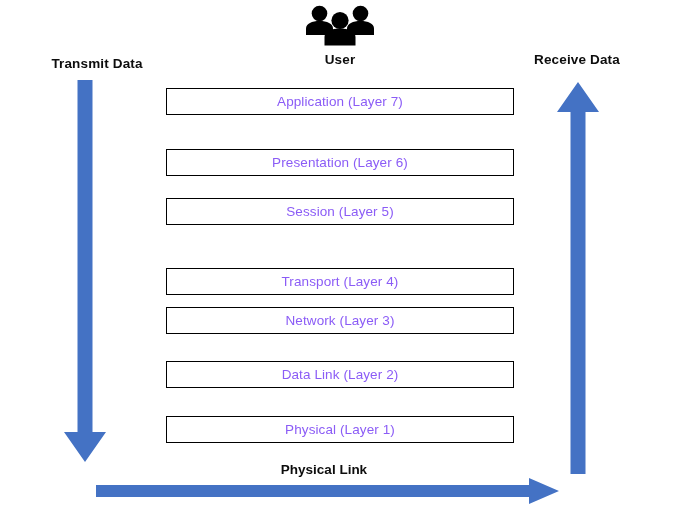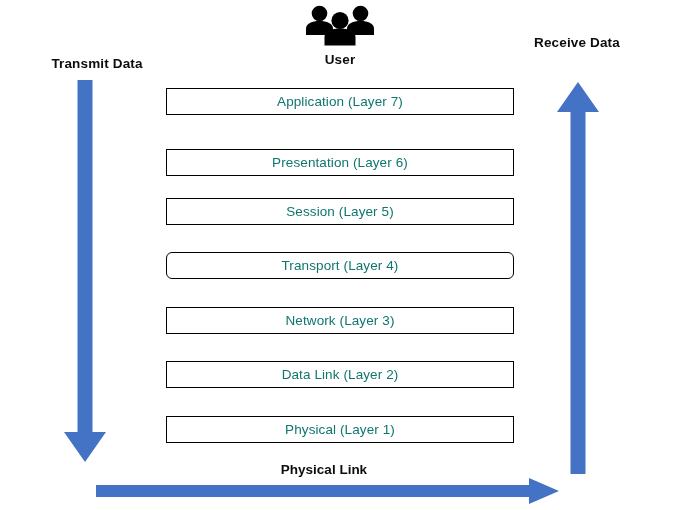--- a/index.html
+++ b/index.html
@@ -37,21 +37,21 @@
     font-size: 13.5px;
     font-weight: bold;
     color: #0d0d0d;
     letter-spacing: 0.15px;
     text-align: center;
     white-space: nowrap;
     line-height: 18px;
   }
   .caption-transmit { left: 7px;   top: 55px; width: 180px; }
   .caption-user     { left: 250px; top: 51px; width: 180px; }
-  .caption-receive  { left: 487px; top: 34px; width: 180px; }
+  .caption-receive  { left: 487px; top: 51px; width: 180px; }
 
   .caption-physical {
     position: absolute;
     left: 234px;
     top: 461px;
     width: 180px;
     font-size: 13.5px;
     font-weight: bold;
     color: #0d0d0d;
     text-align: center;
@@ -75,21 +75,21 @@
     border: 1px solid #000000;
     background: #ffffff;
     box-sizing: content-box;
     display: flex;
     align-items: center;
     justify-content: center;
   }
   .layer-label {
     font-size: 13.5px;
     font-weight: normal;
-    color: #0f766e;
+    color: #8b5cf6;
     white-space: nowrap;
     letter-spacing: 0.1px;
   }
 
   
   .arrow {
     position: absolute;
   }
   .arrow svg { display: block; }
 
@@ -129,21 +129,21 @@
     </div>
 
     <div class="layer-box" style="top:55px;margin-top:6px;">
       <span class="layer-label">Presentation (Layer 6)</span>
     </div>
 
     <div class="layer-box" style="top:110px;">
       <span class="layer-label">Session (Layer 5)</span>
     </div>
 
-    <div class="layer-box" style="top:164px;border-radius:6px;">
+    <div class="layer-box" style="top:180px;">
       <span class="layer-label">Transport (Layer 4)</span>
     </div>
 
     <div class="layer-box" style="top:219px;">
       <span class="layer-label">Network (Layer 3)</span>
     </div>
 
     <div class="layer-box" style="top:273px;">
       <span class="layer-label">Data Link (Layer 2)</span>
     </div>

